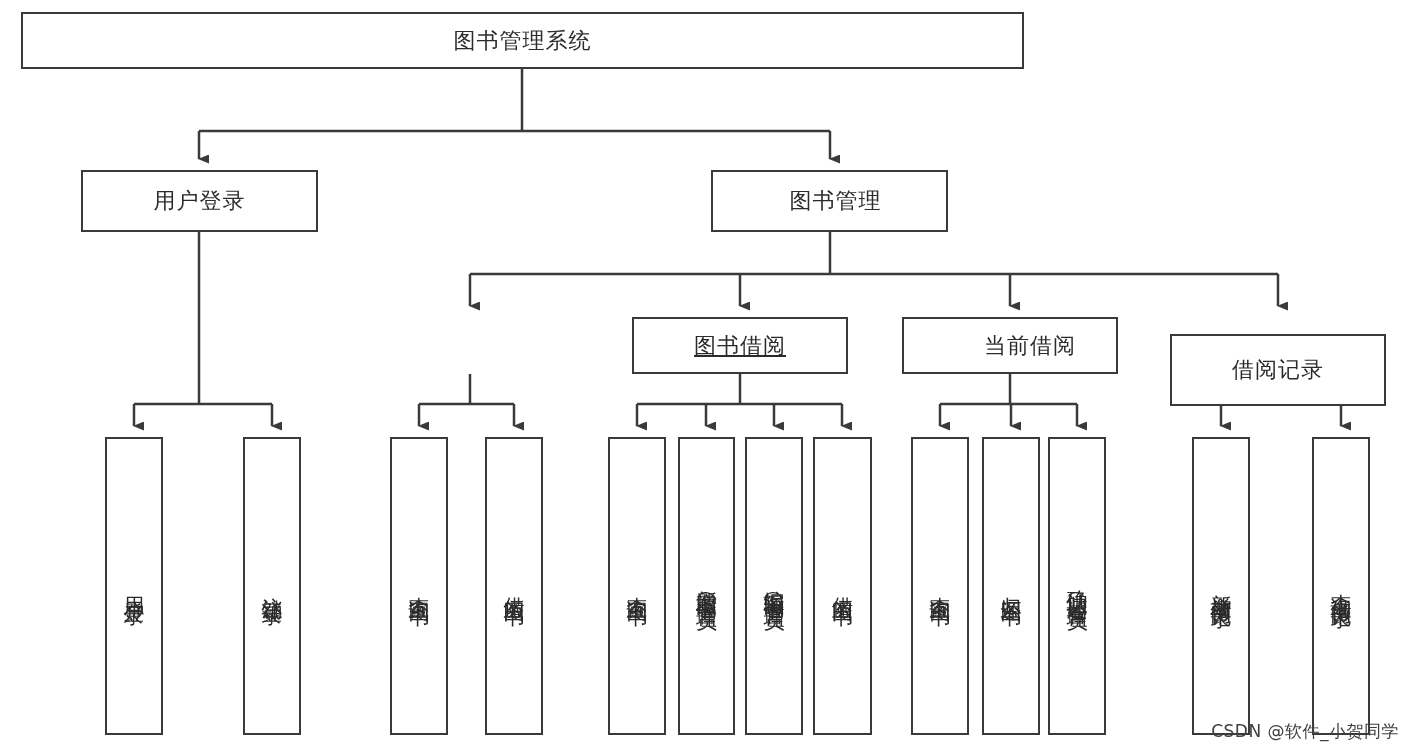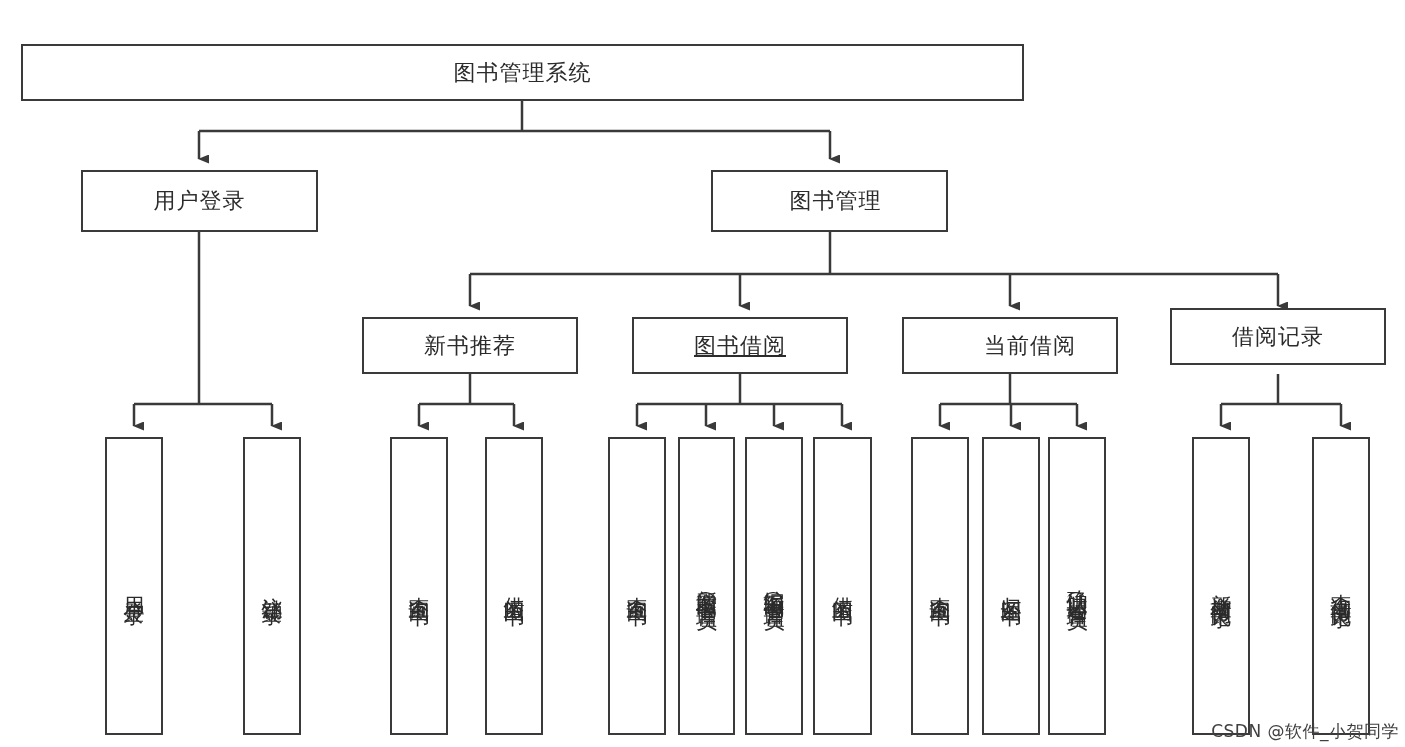--- a/index.html
+++ b/index.html
@@ -68,41 +68,38 @@
       <path d="M1011,404 L1011,426" marker-end="url(#ah)"></path>
       <path d="M1077,404 L1077,426" marker-end="url(#ah)"></path>
 
       <path d="M1278,374 L1278,404"></path>
       <path d="M1221,404 L1341,404"></path>
       <path d="M1221,404 L1221,426" marker-end="url(#ah)"></path>
       <path d="M1341,404 L1341,426" marker-end="url(#ah)"></path>
     </g>
   </svg>
 
-  <div class="node h" style="left:21px;top:12px;width:1003px;height:57px;margin-top:32px;">
+  <div class="node h" style="left:21px;top:12px;width:1003px;height:57px;">
     <span>图书管理系统</span>
   </div>
 
   <div class="node h" style="left:81px;top:170px;width:237px;height:62px;">
     <span>用户登录</span>
   </div>
   <div class="node h" style="left:711px;top:170px;width:237px;height:62px;padding-left:12px;">
     <span>图书管理</span>
   </div>
 
-  <div class="node h" style="left:362px;top:317px;width:216px;height:57px;">
-    <span>新书推荐</span>
-  </div>
   <div class="node h" style="left:632px;top:317px;width:216px;height:57px;text-decoration:underline;">
     <span>图书借阅</span>
   </div>
   <div class="node h" style="left:902px;top:317px;width:216px;height:57px;padding-left:40px;">
     <span>当前借阅</span>
   </div>
-  <div class="node h" style="left:1170px;top:308px;width:216px;height:57px;">
+  <div class="node h" style="left:1170px;top:334px;width:216px;height:72px;">
     <span>借阅记录</span>
   </div>
 
   <div class="node v" style="left:105px;top:437px;width:58px;height:298px;">
     <span class="tx">用户登录</span>
   </div>
   <div class="node v" style="left:243px;top:437px;width:58px;height:298px;">
     <span class="tx">注销登录</span>
   </div>
 

